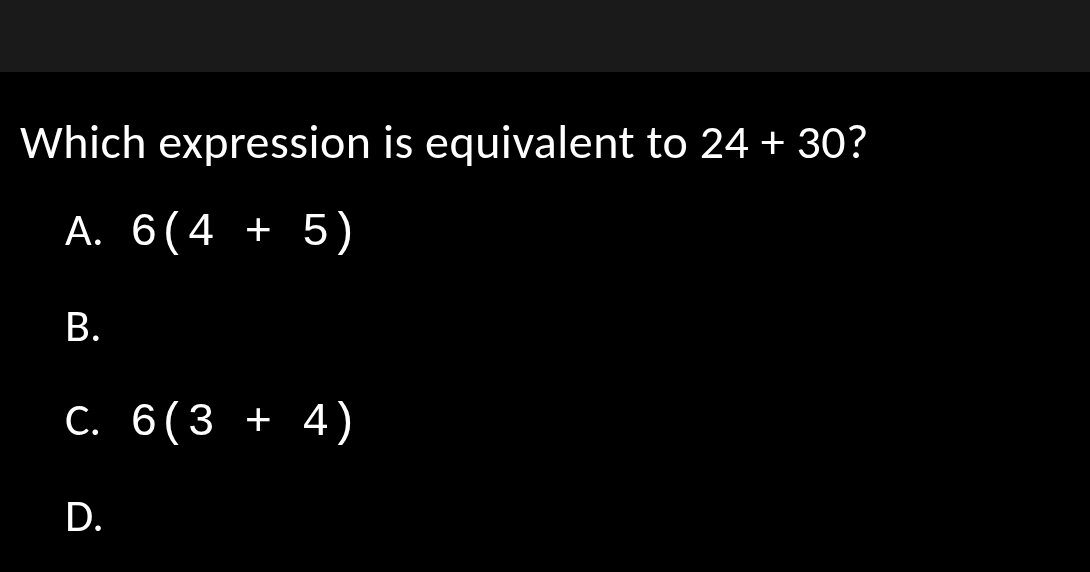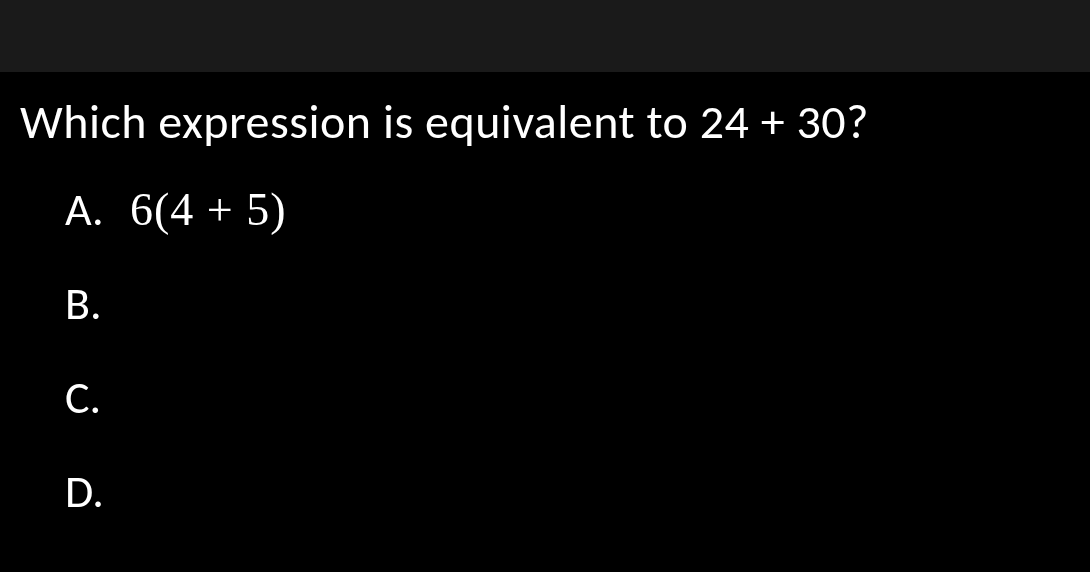--- a/index.html
+++ b/index.html
@@ -14,21 +14,22 @@
       font-family: Calibri, Arial, sans-serif;
       color: #fff;
       overflow: hidden;
     }
     .top-bar {
       width: 100%;
       height: 72px;
       background: #1a1a1a;
     }
     .content {
-      padding: 20px 20px 0 20px;
+      padding: 28px 20px 0 20px;
+      margin-top: 12px;
     }
     .question {
       font-size: 48px;
       font-weight: 400;
       margin-bottom: 30px;
       letter-spacing: 0.5px;
     }
     .options {
       padding-left: 45px;
     }
@@ -36,39 +37,40 @@
       display: flex;
       align-items: baseline;
       margin-bottom: 38px;
       font-size: 46px;
     }
     .option-label {
       min-width: 65px;
       font-weight: 400;
     }
     .option-expr {
-      font-family: Liberation Serif, serif;
+      font-family: Liberation Mono, monospace;
       letter-spacing: 1px;
     }
   </style>
 </head>
 <body>
 
 <div class="top-bar"></div>
 
 <div class="content">
   <div class="question">Which expression is equivalent to 24 + 30?</div>
   <div class="options">
     <div class="option-row">
       <span class="option-label">A.</span>
       <span class="option-expr">6(4 + 5)</span>
     </div>
     <div class="option-row">
       <span class="option-label">B.</span>
     </div>
     <div class="option-row">
       <span class="option-label">C.</span>
+      <span class="option-expr">6(3 + 4)</span>
     </div>
     <div class="option-row">
       <span class="option-label">D.</span>
     </div>
   </div>
 </div>
 
 </body></html>

